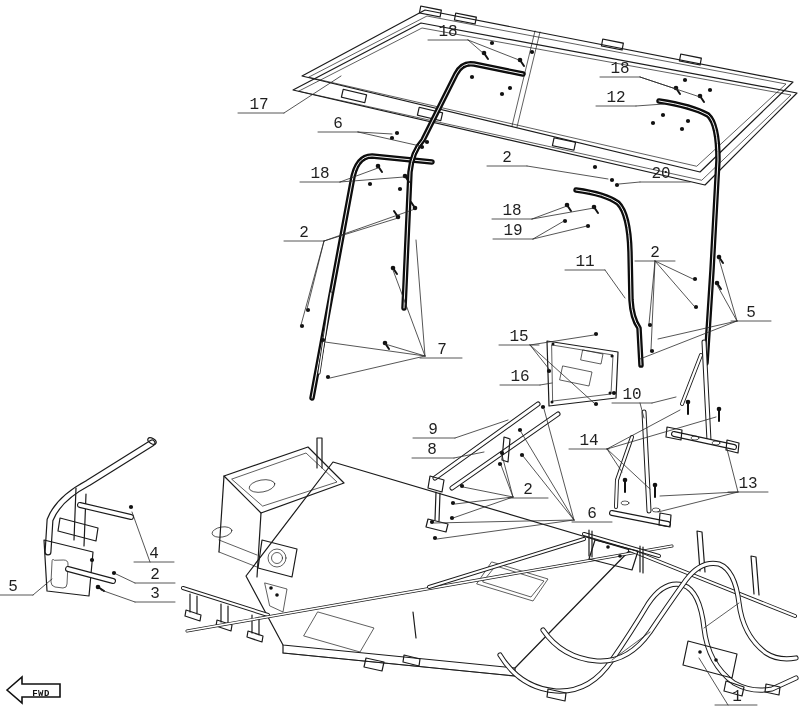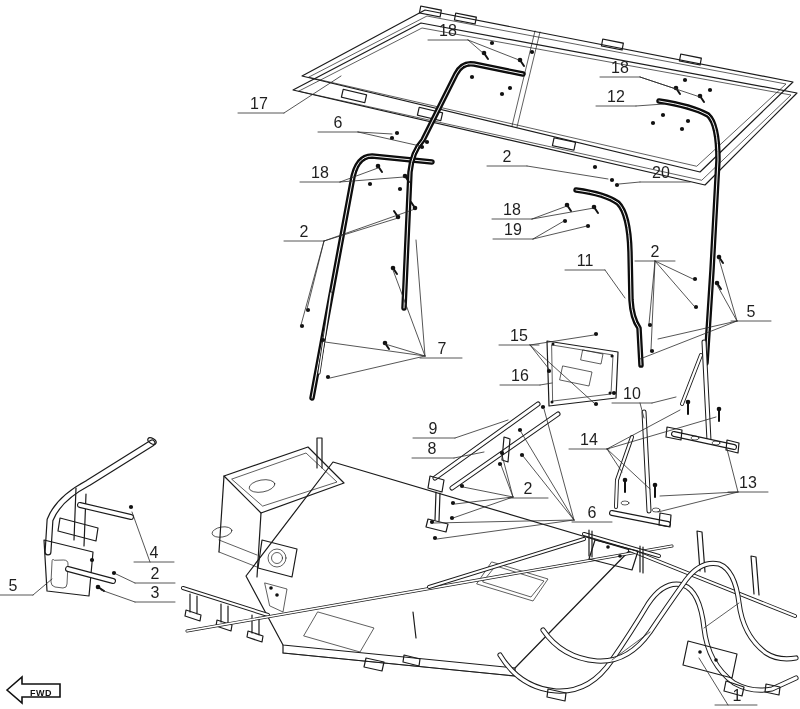--- a/index.html
+++ b/index.html
@@ -1,18 +1,18 @@
 <!DOCTYPE html>
 <html><head>
 <meta charset="utf-8">
 <style>
   html,body{margin:0;padding:0;background:#ffffff;}
   .stage{
     position:relative;width:800px;height:709px;background:#ffffff;overflow:hidden;
-    font-family:Liberation Sans, sans-serif;
+    font-family:Liberation Mono, monospace;
   }
   svg{position:absolute;left:0;top:0;}
   .thin{fill:none;stroke:#1b1b1b;stroke-width:1.2;stroke-linejoin:round;stroke-linecap:round;}
   .hair{fill:none;stroke:#1b1b1b;stroke-width:0.7;stroke-linejoin:round;stroke-linecap:round;}
   .tubeDark{fill:none;stroke:#0d0d0d;stroke-width:5.5;stroke-linejoin:round;stroke-linecap:round;}
   .tubeCore{fill:none;stroke:#f4f4f4;stroke-width:1;stroke-linejoin:round;stroke-linecap:round;}
   .tubeOut{fill:none;stroke:#1b1b1b;stroke-linejoin:round;stroke-linecap:round;}
   .tubeIn{fill:none;stroke:#ffffff;stroke-linejoin:round;stroke-linecap:round;}
   .leader{fill:none;stroke:#2b2b2b;stroke-width:0.8;stroke-linecap:round;}
   .dot{fill:#111111;stroke:none;}

